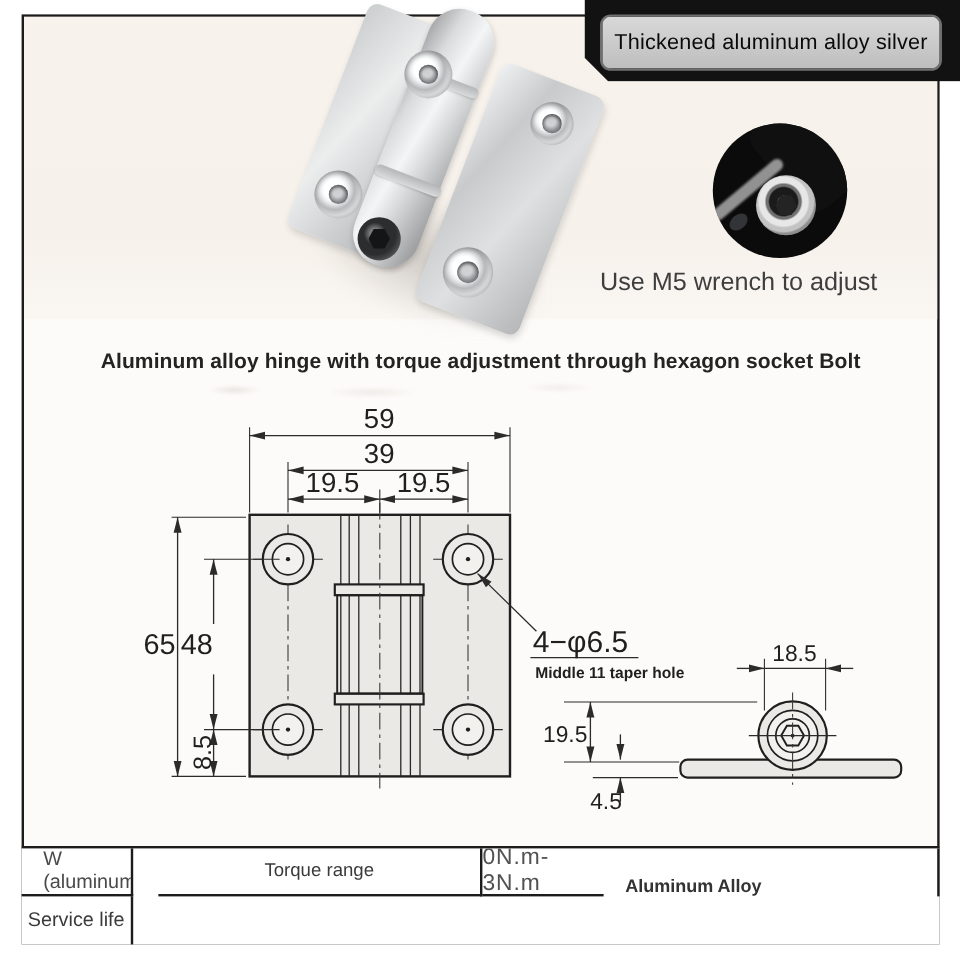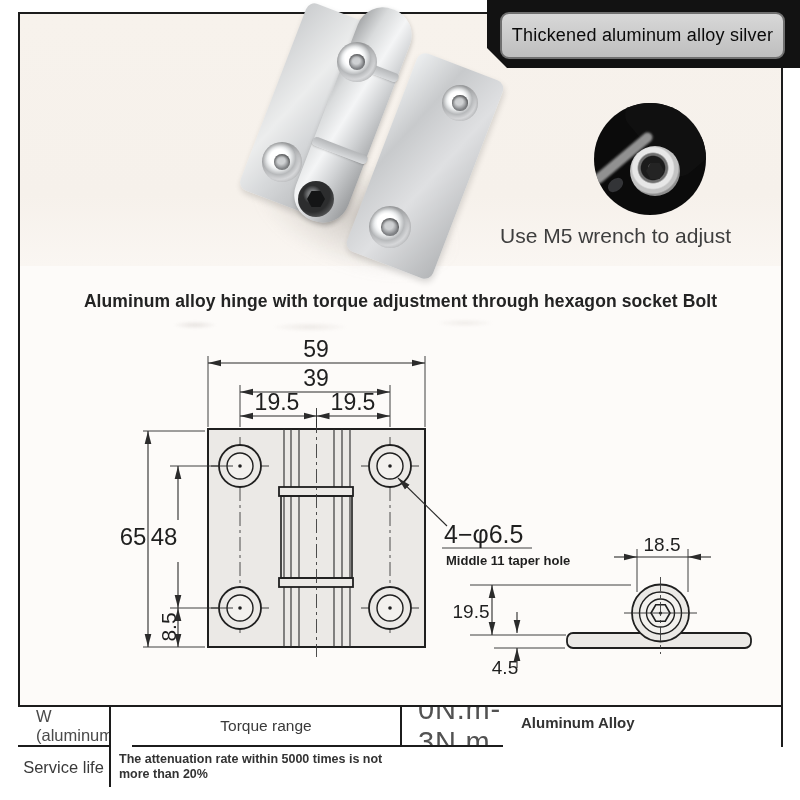--- a/index.html
+++ b/index.html
@@ -107,23 +107,23 @@
                 display:grid; grid-template-columns:93px 291px 101px 1fr; grid-template-rows:40px 40px;
                 border-top:2px solid #1c1c1c; background:#ffffff; }
   .st-cell { border-right:2px solid #1c1c1c; display:flex; align-items:center; color:#3a3a3a;
              white-space:pre-line; overflow:hidden; }
   .st-row1 { border-bottom:2px solid #1c1c1c; }
   .st-last { border-right:none; }
   .st-center { justify-content:center; text-align:center; }
   .lbl-model   { font-size:17px; }
   .val-model   { font-size:16.5px; color:#4a4a4a; padding-left:18px; }
   .lbl-torque  { font-size:15.5px;margin-left:21px; }
-  .val-torque  { font-size:29px; color:#525252; letter-spacing:.8px; padding-left:16px; }
+  .val-torque  { font-size:19px; color:#525252; letter-spacing:.8px; padding-left:0; }
   .lbl-materia { font-size:15.5px; padding-left:18px; line-height:1.1; }
-  .val-alloy   { font-size:15px; font-weight:bold; color:#333; padding-left:18px; align-items:flex-start; padding-top:7px; }
+  .val-alloy   { font-size:15px; font-weight:bold; color:#333; padding-left:18px; align-items:flex-start; padding-top:23px; }
   .lbl-service { font-size:16.5px; }
   .val-service { font-size:12.5px; font-weight:bold; color:#333; padding:4px 8px; line-height:1.2; }
 </style>
 </head>
 <body>
 
 <div id="canvas">
 
   <div class="outer-box"></div>
   <div class="photo-area"></div>
@@ -248,16 +248,15 @@
       <text x="505" y="674" text-anchor="middle" class="dt f19">4.5</text>
     </g>
   </svg>
 
   <div class="spec-table">
     <div class="st-cell st-row1 val-model">JY263AL-W (aluminum alloy)</div>
     <div class="st-cell st-row1 st-center lbl-torque">Torque range</div>
     <div class="st-cell st-row1 st-last val-torque">0N.m-3N.m</div>
     <div class="st-cell val-alloy">Aluminum Alloy</div>
     <div class="st-cell st-center lbl-service">Service life</div>
-    <div class="st-cell st-last val-service">The attenuation rate within 5000 times is not more than 20%</div>
   </div>
 
 </div>
 
 </body></html>

